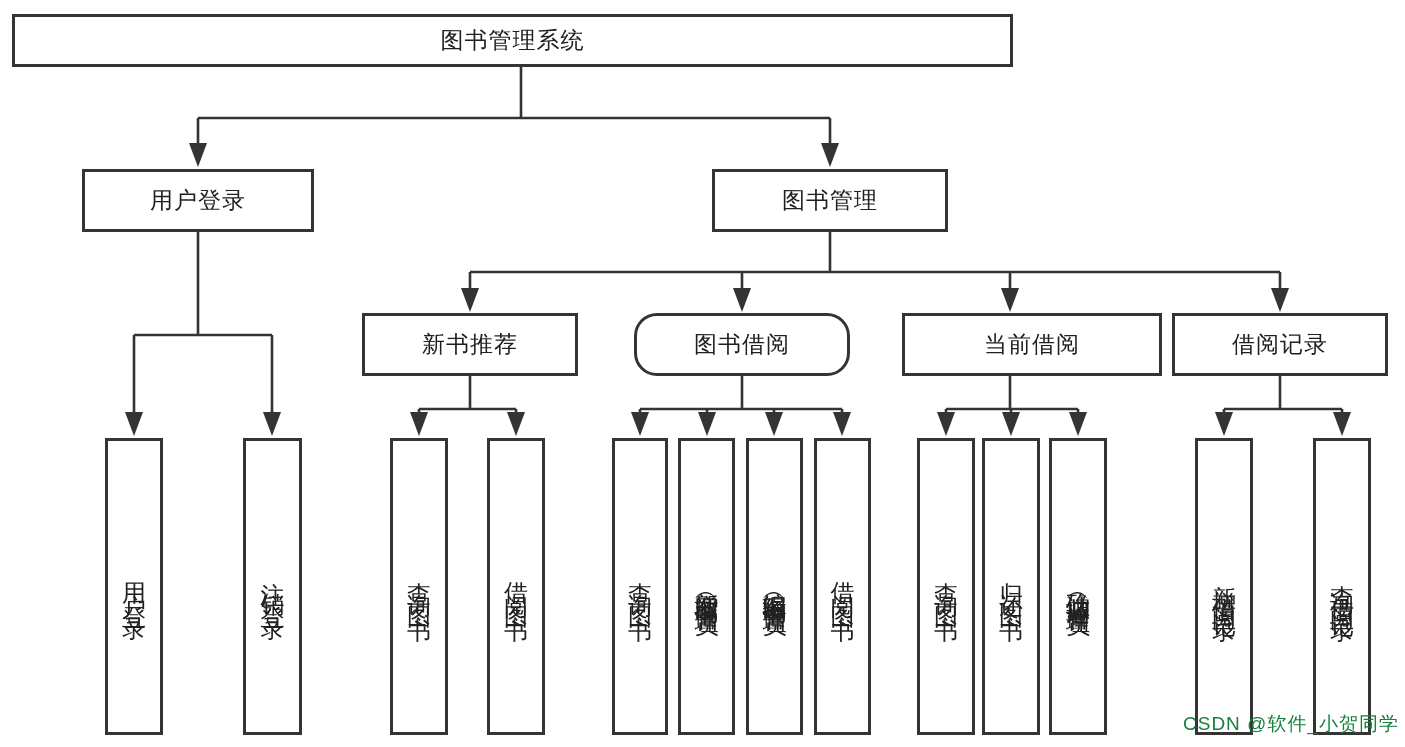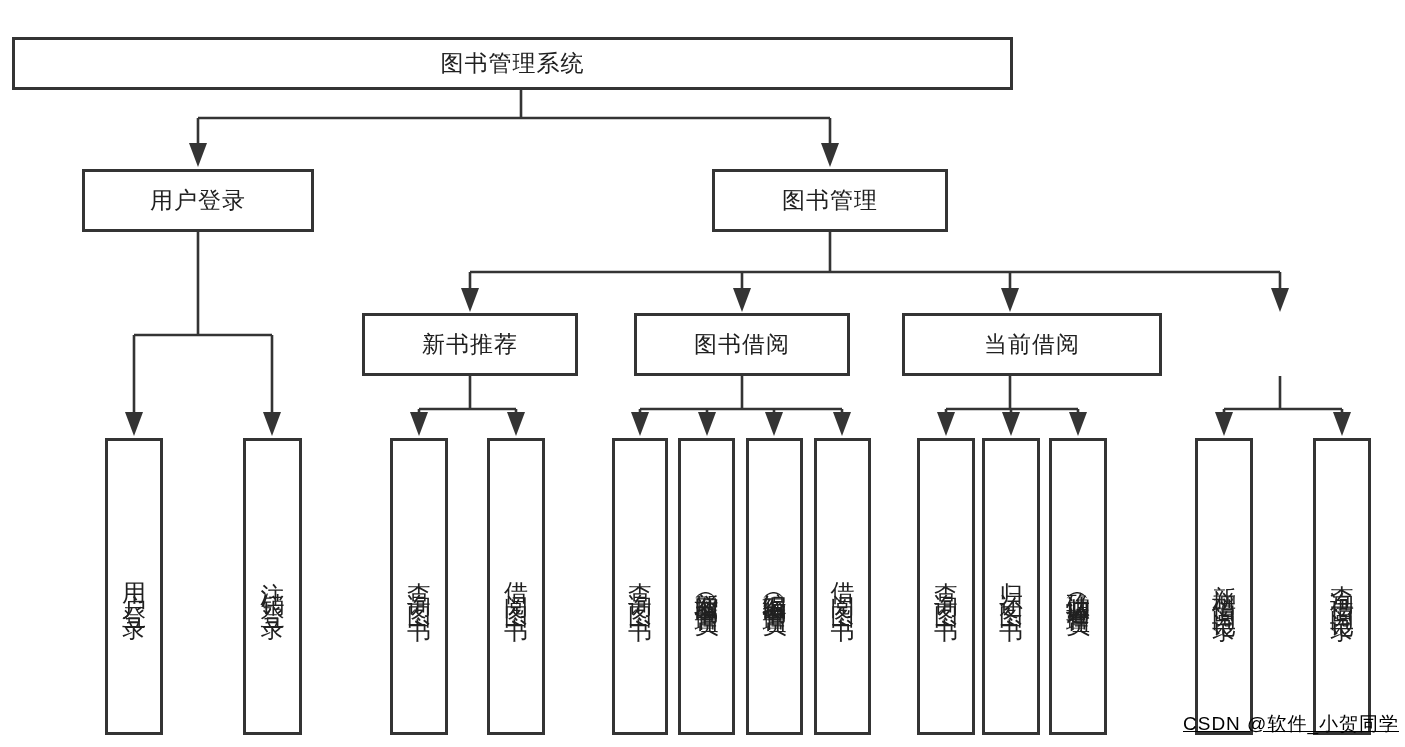--- a/index.html
+++ b/index.html
@@ -44,24 +44,23 @@
   }
   .node.v6 { letter-spacing: 7px; }
   .node.v9 { letter-spacing: 3px; }
 
   .watermark {
     position: absolute;
     left: 1183px;
     top: 711px;
     z-index: 3;
     font-size: 19px;
-    color: #000000;
+    color: #15803d;
     letter-spacing: 1px;
     white-space: nowrap;
-    text-decoration: underline;
   }
 </style>
 </head>
 <body>
 
 <div class="canvas">
 
   <svg class="wires" width="1405" height="747" viewBox="0 0 1405 747" xmlns="http://www.w3.org/2000/svg">
     <path d="M521 67 V118 M198 118 H830 M198 118 V146 M830 118 V146
              M198 232 V335 M134 335 H272 M134 335 V415 M272 335 V415
@@ -86,28 +85,29 @@
       <polygon points="765,412 783,412 774,436"></polygon>
       <polygon points="833,412 851,412 842,436"></polygon>
       <polygon points="937,412 955,412 946,436"></polygon>
       <polygon points="1002,412 1020,412 1011,436"></polygon>
       <polygon points="1069,412 1087,412 1078,436"></polygon>
       <polygon points="1215,412 1233,412 1224,436"></polygon>
       <polygon points="1333,412 1351,412 1342,436"></polygon>
     </g>
   </svg>
 
-  <div class="node" style="left:12px; top:14px; width:1001px; height:53px;margin-top:23px;">图书管理系统</div>
+  <div class="node" style="left:12px; top:14px; width:1001px; height:53px;">图书管理系统</div>
 
   <div class="node" style="left:82px; top:169px; width:232px; height:63px;">用户登录</div>
   <div class="node" style="left:712px; top:169px; width:236px; height:63px;">图书管理</div>
 
   <div class="node" style="left:362px; top:313px; width:216px; height:63px;font-family:Liberation Serif, serif;">新书推荐</div>
-  <div class="node" style="left:634px; top:313px; width:216px; height:63px;">图书借阅</div>
+  <div class="node" style="left:634px; top:313px; width:216px; height:63px;border-radius:23px;">图书借阅</div>
   <div class="node" style="left:902px; top:313px; width:260px; height:63px;">当前借阅</div>
+  <div class="node" style="left:1172px; top:313px; width:216px; height:63px;">借阅记录</div>
 
   <div class="node v" style="left:105px; top:438px; width:58px; height:297px;">用户登录</div>
   <div class="node v" style="left:243px; top:438px; width:59px; height:297px;">注销登录</div>
 
   <div class="node v" style="left:390px; top:438px; width:58px; height:297px;">查询图书</div>
   <div class="node v" style="left:487px; top:438px; width:58px; height:297px;">借阅图书</div>
 
   <div class="node v" style="left:612px; top:438px; width:56px; height:297px;">查询图书</div>
   <div class="node v v9" style="left:678px; top:438px; width:57px; height:297px;">新增图书（管理员）</div>
   <div class="node v v9" style="left:746px; top:438px; width:57px; height:297px;">编辑图书（管理员）</div>

